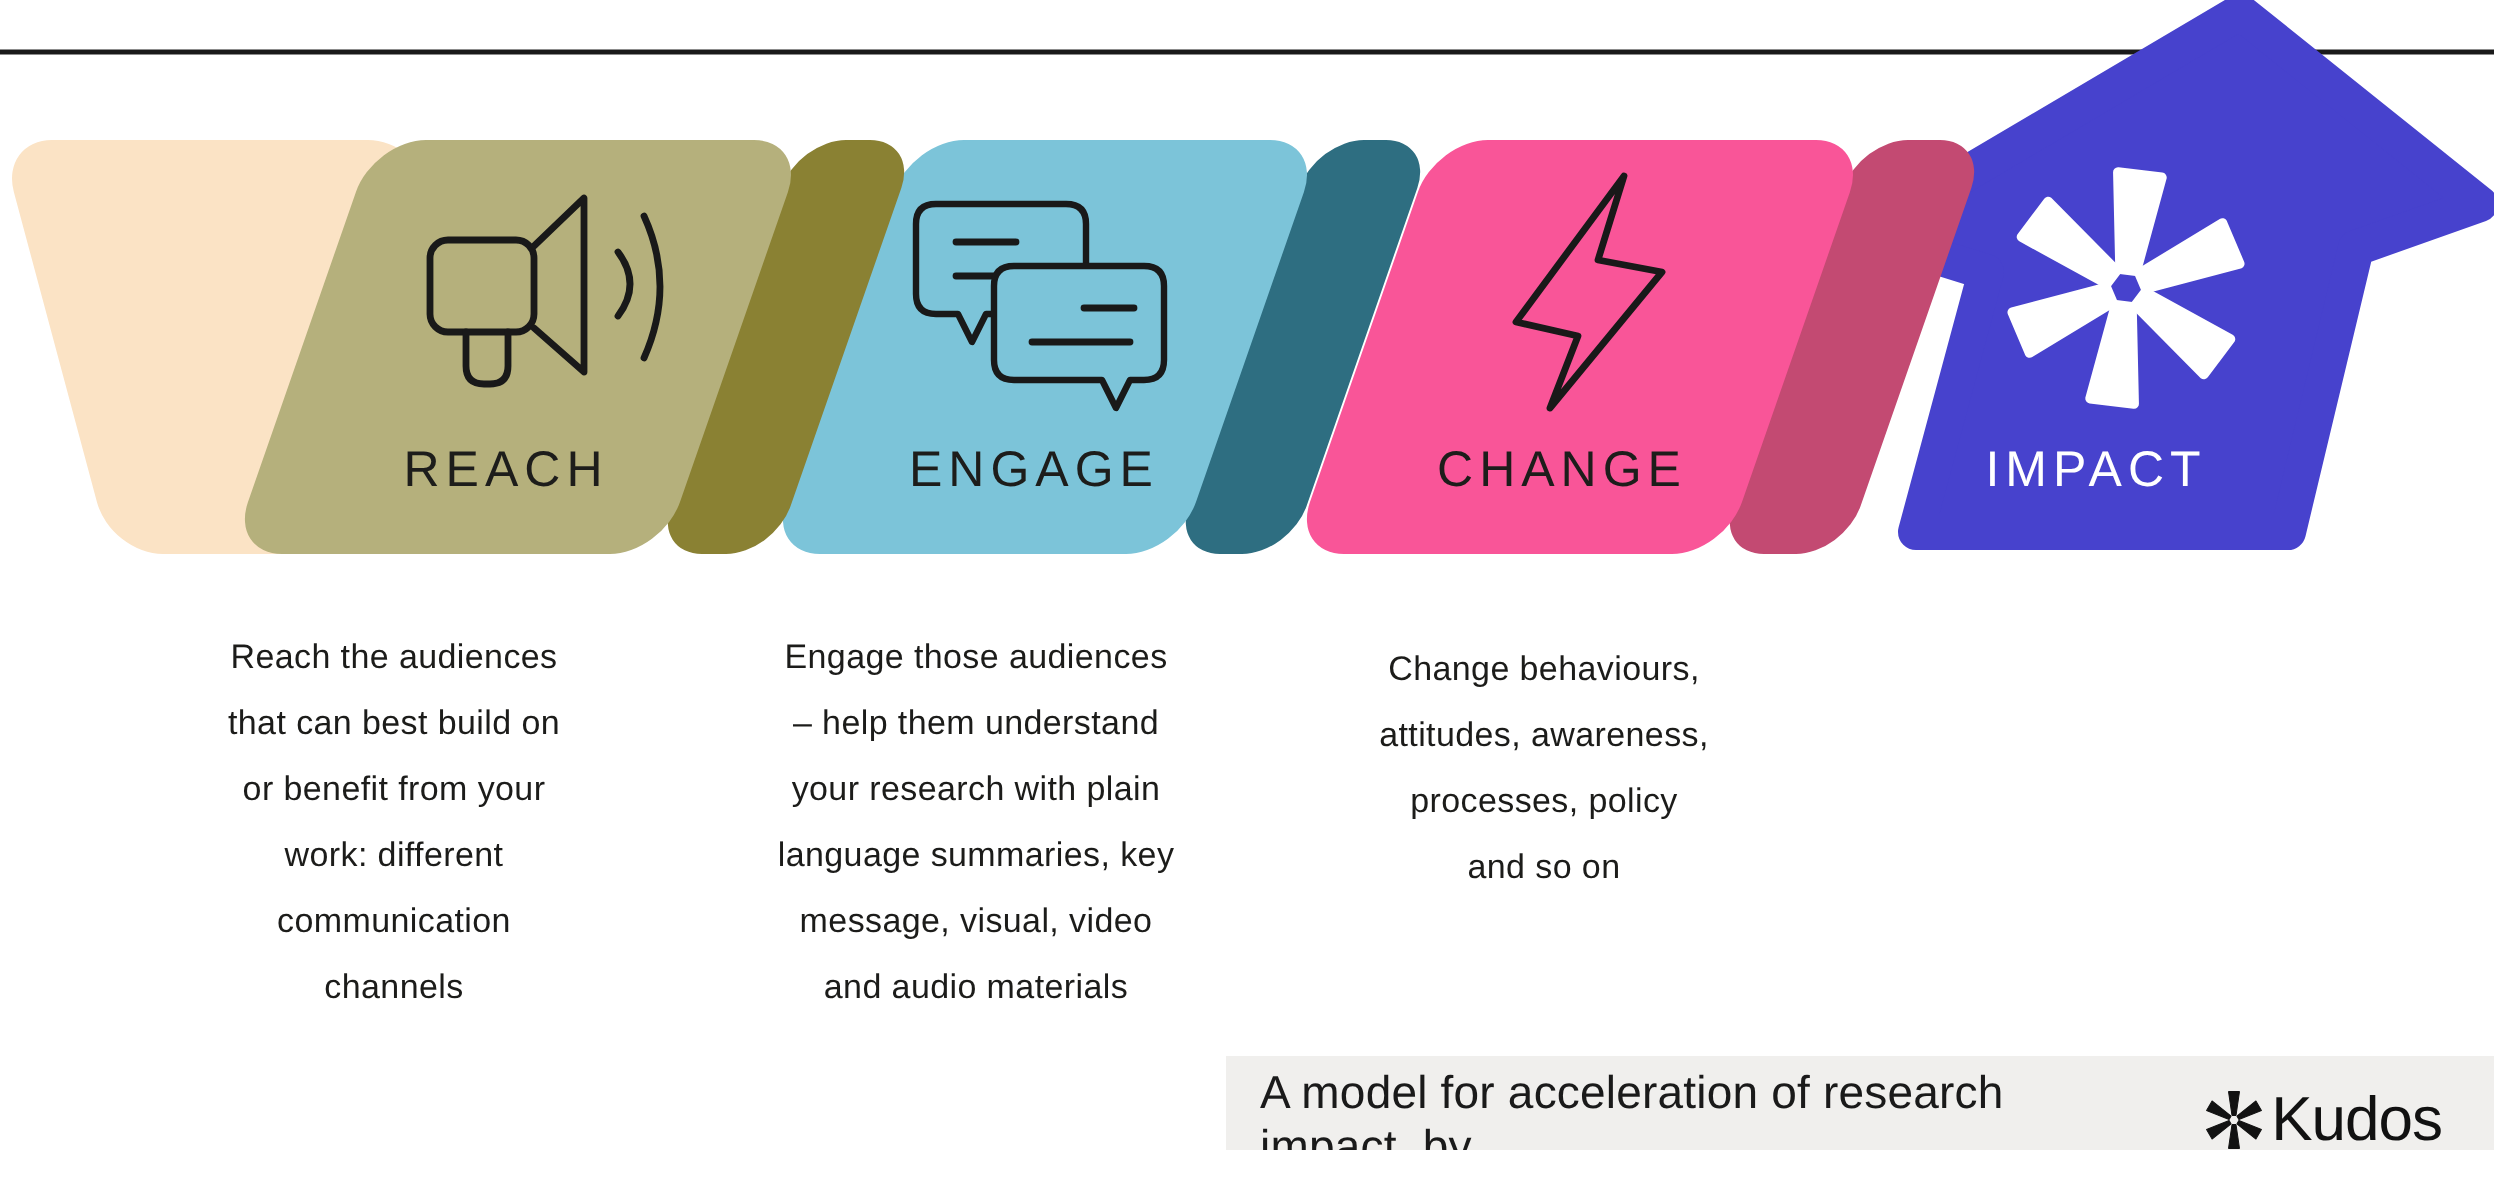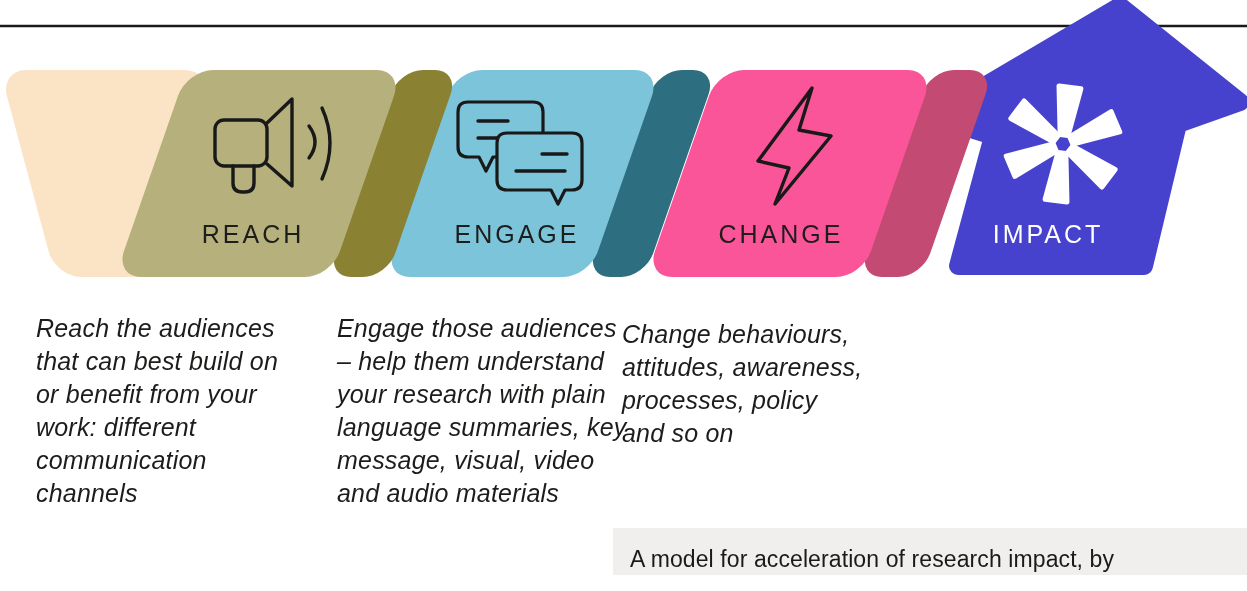--- a/index.html
+++ b/index.html
@@ -9,22 +9,22 @@
   }
   .art{position:absolute;inset:0;}
   .icon-stroke{fill:none;stroke:#191919;stroke-width:3.4;stroke-linecap:round;stroke-linejoin:round;}
   .bubble{stroke:#191919;stroke-width:3.2;stroke-linejoin:round;}
   .arrow{stroke:#4742cd;stroke-width:18;stroke-linejoin:round;}
   .stage-label{font-size:25px;font-weight:500;letter-spacing:3px;fill:#1d1d1b;}
   .stage-label.light{fill:#ffffff;}
   .aster-arm{stroke:#ffffff;stroke-width:5;stroke-linejoin:round;fill:#ffffff;}
   .aster-arm-dark{stroke:#121212;stroke-width:2;stroke-linejoin:round;fill:#121212;}
   .desc{
-    position:absolute;font-size:25px;line-height:33px;font-weight:500;
-    letter-spacing:0.2px;white-space:pre-line;color:#1c1c1a;font-style:italic;
+    position:absolute;text-align:center;font-size:17px;line-height:33px;font-weight:500;
+    letter-spacing:0.2px;white-space:pre-line;color:#1c1c1a;
   }
   .footer{
     position:absolute;left:613px;top:528px;width:634px;height:63px;background:#f0efed;
     display:flex;align-items:center;justify-content:space-between;
     padding:0 26px 0 17px;box-sizing:border-box;gap:33px;
   }
   .footer-caption{font-size:23px;color:#1a1a1a;letter-spacing:0.1px;}
   .kudos-logo{display:flex;align-items:center;gap:5px;}
   .kudos-word{font-size:31px;color:#111111;letter-spacing:-0.5px;}
 </style>
@@ -93,15 +93,28 @@
 and so on</div>
   <div class="desc" style="left:337px;top:312px;width:302px;">Engage those audiences
 – help them understand
 your research with plain
 language summaries, key
 message, visual, video
 and audio materials</div>
 
   <div class="footer">
     <span class="footer-caption">A model for acceleration of research impact, by</span>
+    <span class="kudos-logo">
+      <svg width="28" height="32" viewBox="0 0 28 32">
+        <g transform="translate(14,16) scale(0.25)">
+          <path class="aster-arm-dark" transform="rotate(0)" d="M -4,-9 L -11,-57 L 11,-57 L 4,-9 Z"></path>
+          <path class="aster-arm-dark" transform="rotate(60)" d="M -4,-9 L -11,-57 L 11,-57 L 4,-9 Z"></path>
+          <path class="aster-arm-dark" transform="rotate(120)" d="M -4,-9 L -11,-57 L 11,-57 L 4,-9 Z"></path>
+          <path class="aster-arm-dark" transform="rotate(180)" d="M -4,-9 L -11,-57 L 11,-57 L 4,-9 Z"></path>
+          <path class="aster-arm-dark" transform="rotate(240)" d="M -4,-9 L -11,-57 L 11,-57 L 4,-9 Z"></path>
+          <path class="aster-arm-dark" transform="rotate(300)" d="M -4,-9 L -11,-57 L 11,-57 L 4,-9 Z"></path>
+        </g>
+      </svg>
+      <span class="kudos-word">Kudos</span>
+    </span>
   </div>
 
 </div>
 
 </body></html>

